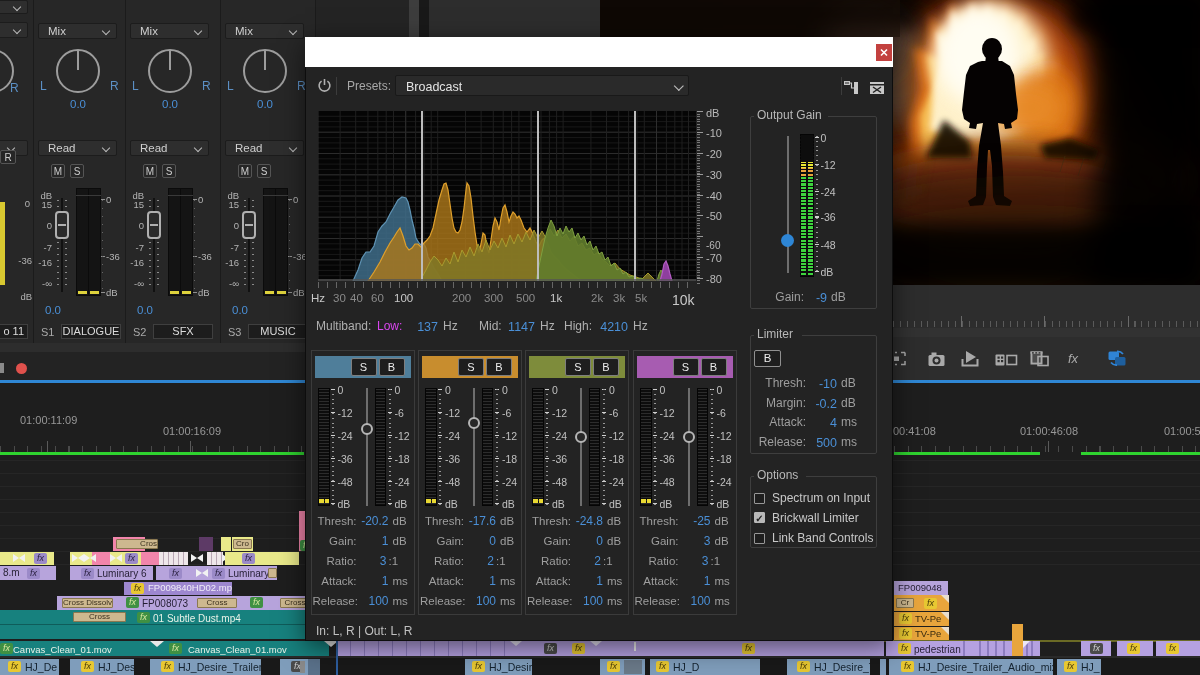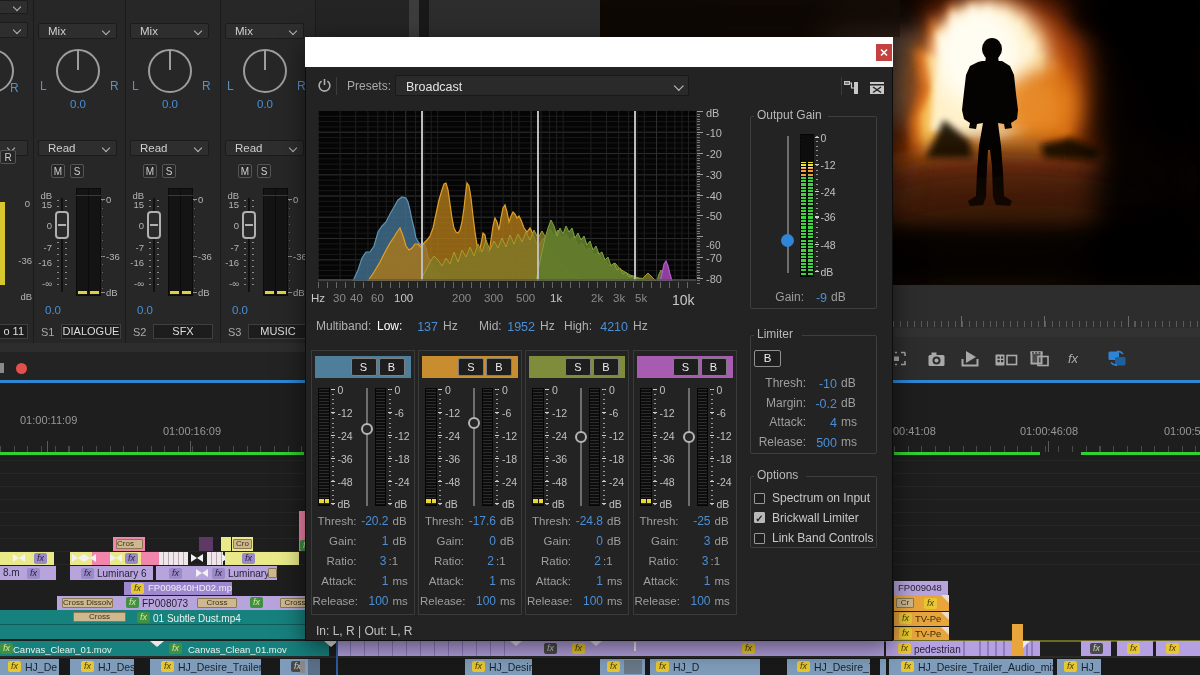--- a/index.html
+++ b/index.html
@@ -280,21 +280,21 @@
 <div style="left:0px;top:460px;width:1200px;height:1px;background:#262626;"></div>
 <div style="left:0px;top:473px;width:1200px;height:1px;background:#262626;"></div>
 <div style="left:0px;top:486px;width:1200px;height:1px;background:#262626;"></div>
 <div style="left:0px;top:499px;width:1200px;height:1px;background:#262626;"></div>
 <div style="left:0px;top:512px;width:1200px;height:1px;background:#262626;"></div>
 <div style="left:0px;top:525px;width:1200px;height:1px;background:#262626;"></div>
 <div style="left:0px;top:538px;width:1200px;height:1px;background:#262626;"></div>
 <div style="left:0px;top:551px;width:1200px;height:1px;background:#262626;"></div>
 <div style="left:0px;top:564px;width:1200px;height:1px;background:#262626;"></div>
 <div style="left:113px;top:537px;width:32px;height:14px;background:#f285ab;overflow:hidden;"></div>
-<div style="left:116px;top:539px;width:27px;height:10px;background:#cdb88f;border:1px solid #8a7850;border-radius:1px;color:#3a2f1d;font-size:8px;text-align:left;line-height:8px;overflow:hidden;">Cros</div>
+<div style="left:116px;top:539px;width:42px;height:10px;background:#cdb88f;border:1px solid #8a7850;border-radius:1px;color:#3a2f1d;font-size:8px;text-align:right;line-height:8px;overflow:hidden;">Cros</div>
 <div style="left:199px;top:537px;width:14px;height:14px;background:#5d3a66;overflow:hidden;"></div>
 <div style="left:221px;top:537px;width:10px;height:14px;background:#e9e98a;overflow:hidden;"></div>
 <div style="left:232px;top:537px;width:21px;height:14px;background:#e9e98a;overflow:hidden;"></div>
 <div style="left:233px;top:539px;width:19px;height:10px;background:#cdb88f;border:1px solid #8a7850;border-radius:1px;color:#3a2f1d;font-size:8px;text-align:center;line-height:8px;overflow:hidden;">Cro</div>
 <div style="left:299px;top:511px;width:11px;height:40px;background:#f285ab;overflow:hidden;"></div>
 <div style="left:300px;top:540px;width:13px;height:11px;background:#3f9043;border-radius:2px;color:#d8e8a0;font-size:9px;font-style:italic;text-align:center;line-height:11px;">fx</div>
 <div style="left:0px;top:551.5px;width:54px;height:13px;background:#e9e98a;overflow:hidden;"></div>
 <div style="left:13px;top:554px;width:0;height:0;border-top:4px solid transparent;border-bottom:4px solid transparent;border-left:6px solid #f2f2f2;"></div>
 <div style="left:19px;top:554px;width:0;height:0;border-top:4px solid transparent;border-bottom:4px solid transparent;border-right:6px solid #f2f2f2;"></div>
 <div style="left:34px;top:552.5px;width:13px;height:11px;background:#9b8ac8;border-radius:2px;color:#2a2140;font-size:9px;font-style:italic;text-align:center;line-height:11px;">fx</div>
@@ -586,25 +586,25 @@
 <div style="left:452px;top:292px;font-size:11.5px;color:#8a8a8a;white-space:nowrap;">200</div>
 <div style="left:484px;top:292px;font-size:11.5px;color:#8a8a8a;white-space:nowrap;">300</div>
 <div style="left:516px;top:292px;font-size:11.5px;color:#8a8a8a;white-space:nowrap;">500</div>
 <div style="left:550px;top:292px;font-size:11.5px;color:#c8c8c8;white-space:nowrap;">1k</div>
 <div style="left:591px;top:292px;font-size:11.5px;color:#8a8a8a;white-space:nowrap;">2k</div>
 <div style="left:613px;top:292px;font-size:11.5px;color:#8a8a8a;white-space:nowrap;">3k</div>
 <div style="left:635px;top:292px;font-size:11.5px;color:#8a8a8a;white-space:nowrap;">5k</div>
 <div style="left:672px;top:292px;font-size:14px;color:#c8c8c8;white-space:nowrap;">10k</div>
 <div style="left:318px;top:282px;width:378px;height:6px;background:repeating-linear-gradient(to right,#666 0 1px,transparent 1px 9px);"></div>
 <div style="left:316px;top:320px;font-size:12px;color:#b0b0b0;white-space:nowrap;">Multiband:</div>
-<div style="left:377px;top:320px;font-size:12px;color:#ffffff;white-space:nowrap;">Low:</div>
+<div style="left:377px;top:320px;font-size:12px;color:#d946ef;white-space:nowrap;">Low:</div>
 <div style="left:390px;top:320px;width:48px;text-align:right;font-size:12.5px;color:#4a8fd6;white-space:nowrap;">137</div>
 <div style="left:443px;top:320px;font-size:12px;color:#b0b0b0;white-space:nowrap;">Hz</div>
 <div style="left:479px;top:320px;font-size:12px;color:#b0b0b0;white-space:nowrap;">Mid:</div>
-<div style="left:495px;top:320px;width:40px;text-align:right;font-size:12.5px;color:#4a8fd6;white-space:nowrap;">1952</div>
+<div style="left:495px;top:320px;width:40px;text-align:right;font-size:12.5px;color:#4a8fd6;white-space:nowrap;">1147</div>
 <div style="left:540px;top:320px;font-size:12px;color:#b0b0b0;white-space:nowrap;">Hz</div>
 <div style="left:564px;top:320px;font-size:12px;color:#b0b0b0;white-space:nowrap;">High:</div>
 <div style="left:580px;top:320px;width:48px;text-align:right;font-size:12.5px;color:#4a8fd6;white-space:nowrap;">4210</div>
 <div style="left:633px;top:320px;font-size:12px;color:#b0b0b0;white-space:nowrap;">Hz</div>
 <div style="left:310.5px;top:350px;width:104px;height:265px;border:1px solid #3b3b3b;background:#232323;"></div>
 <div style="left:314.5px;top:356px;width:96px;height:21.5px;background:#4f7e9a;"></div>
 <div style="left:350.5px;top:357.5px;width:26px;height:18.5px;background:#1e1e1e;border:1px solid #7e7e7e;border-radius:2px;color:#ececec;font-size:11px;text-align:center;line-height:16.5px;">S</div>
 <div style="left:378.5px;top:357.5px;width:26px;height:18.5px;background:#1e1e1e;border:1px solid #7e7e7e;border-radius:2px;color:#ececec;font-size:11px;text-align:center;line-height:16.5px;">B</div>
 <div style="left:317.5px;top:387.5px;width:12px;height:118px;background:#0d0d0d;background-image:repeating-linear-gradient(to bottom,rgba(70,70,70,0.55) 0 1px,transparent 1px 3px);border:1px solid #050505;"></div>
 <div style="left:331.5px;top:389px;width:2px;height:116px;background:repeating-linear-gradient(to bottom,#999 0 1px,transparent 1px 4.8px);"></div>

